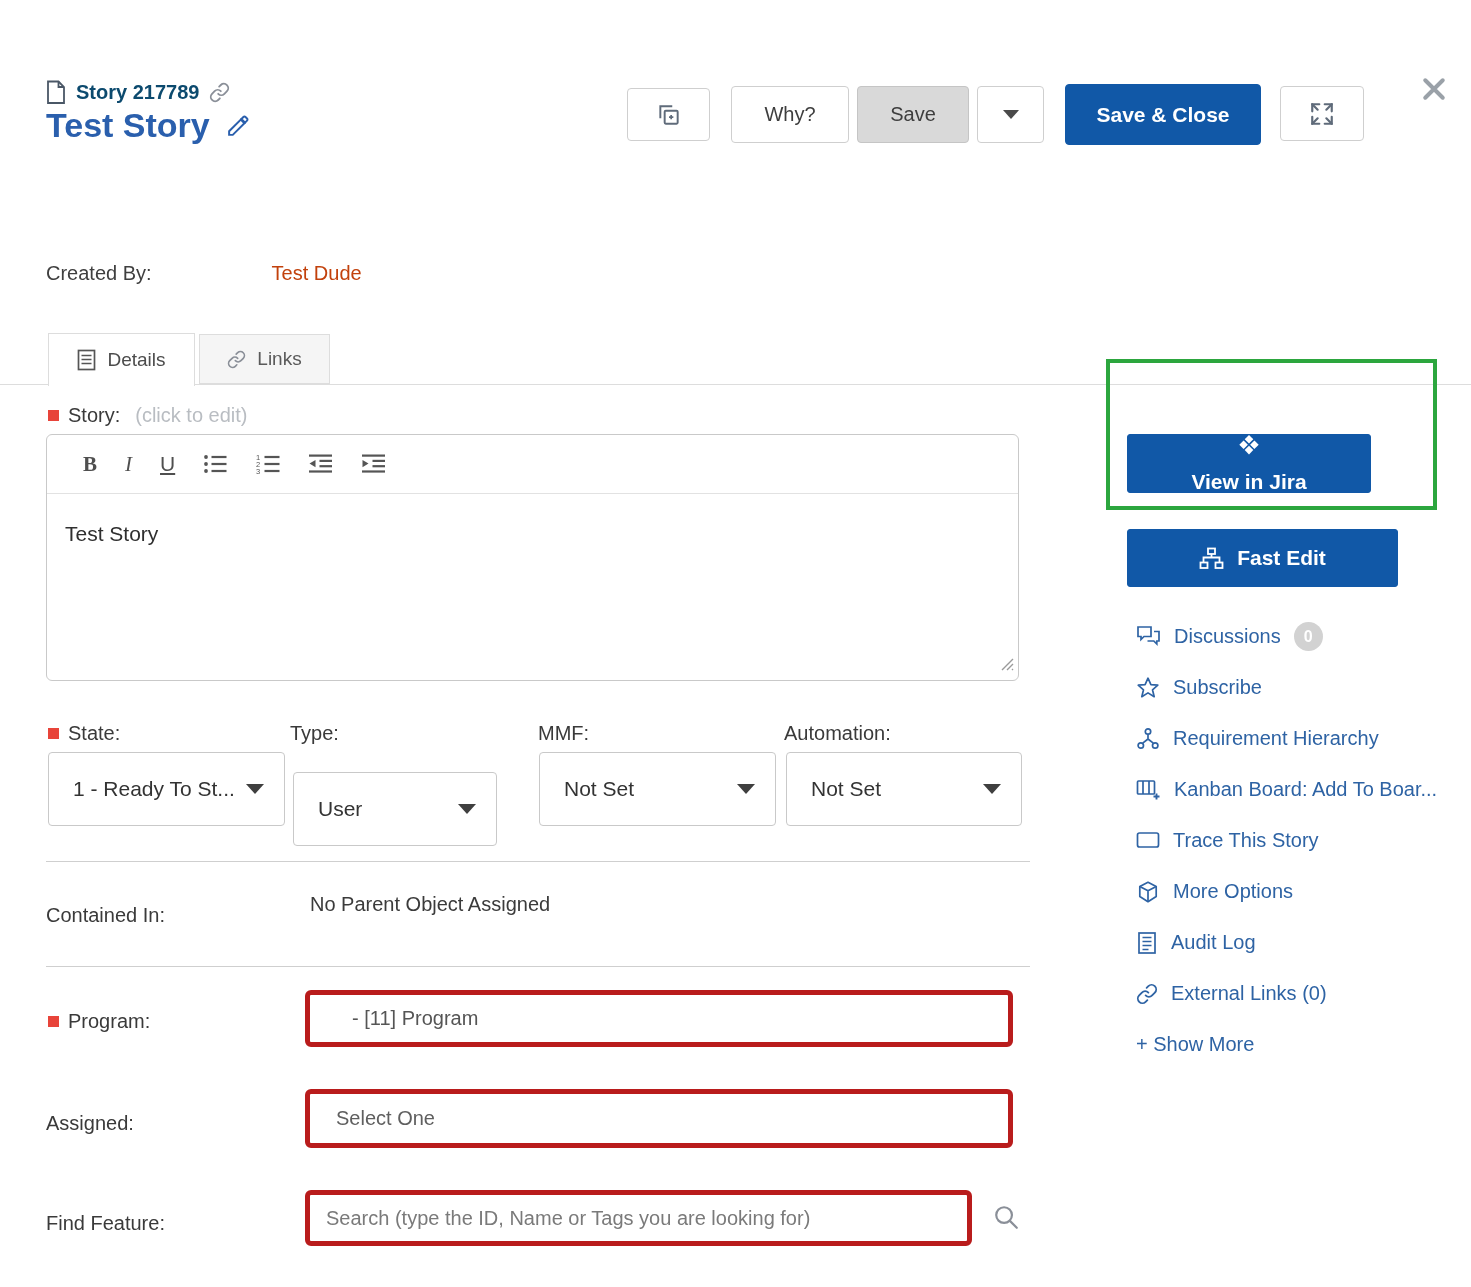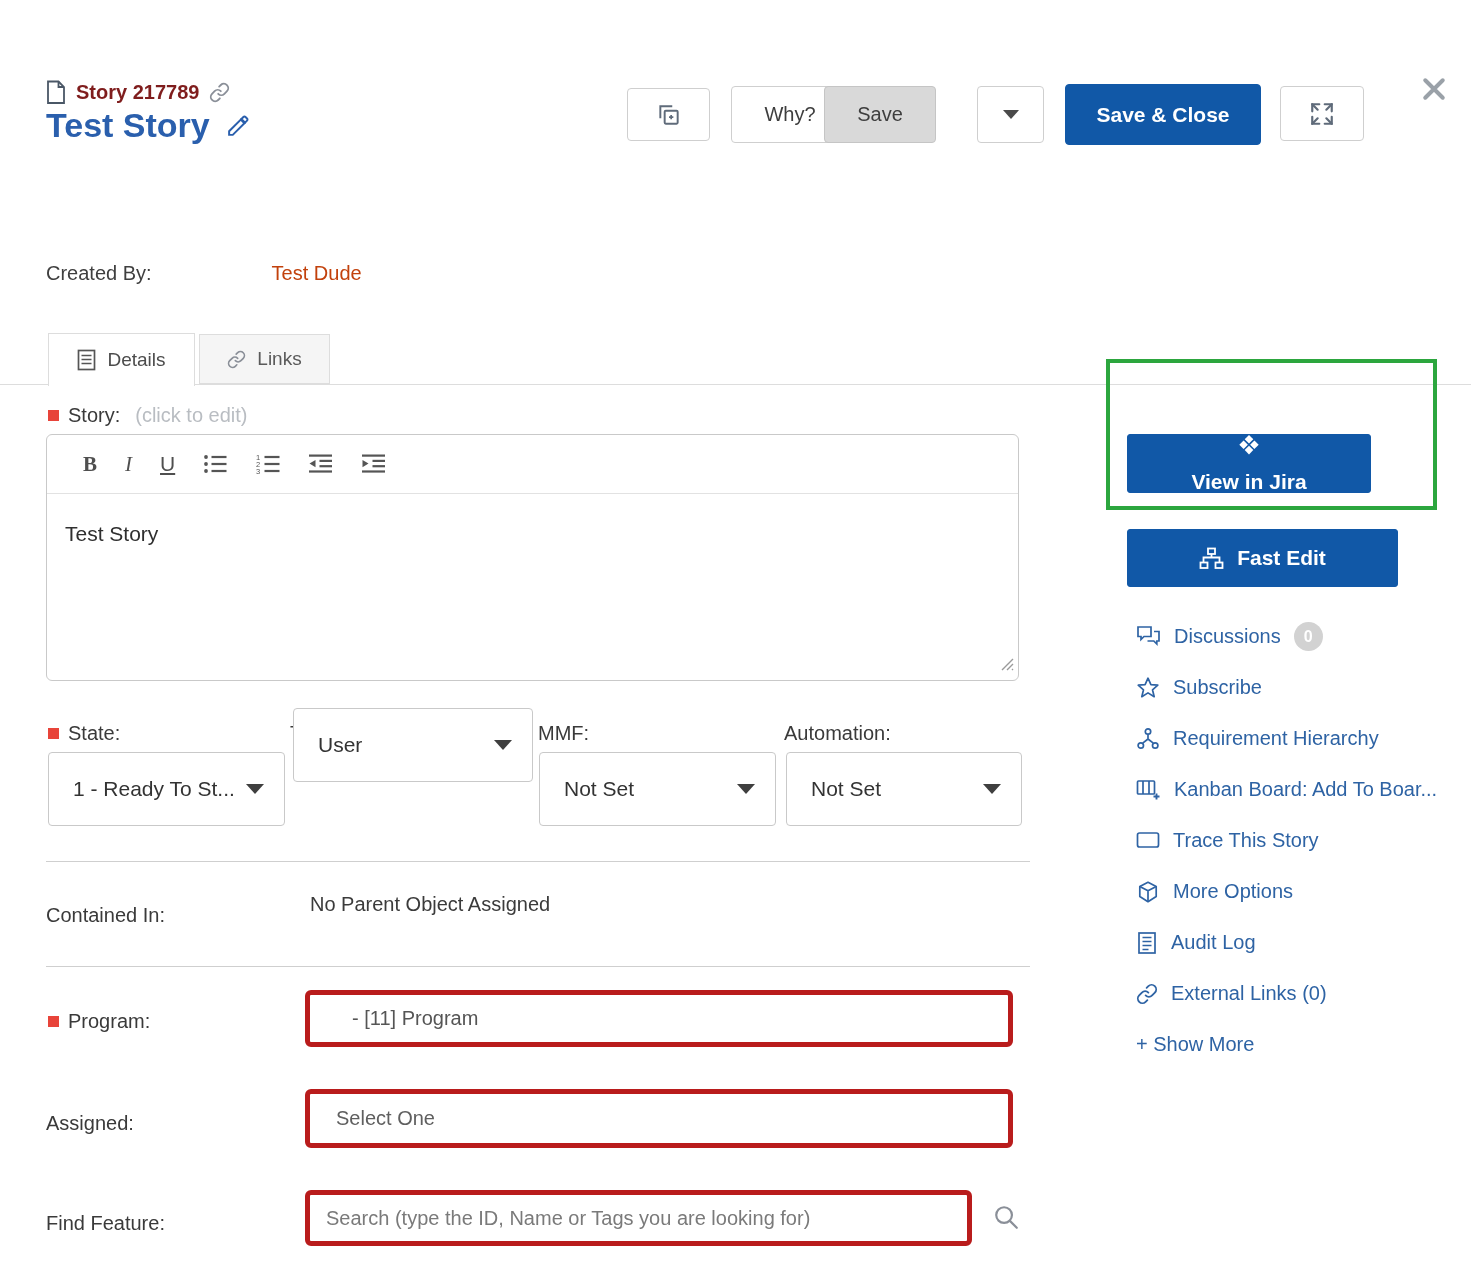--- a/index.html
+++ b/index.html
@@ -3,21 +3,21 @@
 <meta charset="utf-8">
 <style>
   * { margin:0; padding:0; box-sizing:border-box; }
   html,body { background:#fff; }
   body { font-family:"Liberation Sans","DejaVu Sans",sans-serif; color:#3d3d3d; }
   .page { position:relative; width:1471px; height:1287px; background:#fff; overflow:hidden; }
   .abs { position:absolute; }
 
   
   .story-id-row { left:46px; top:80px; display:flex; align-items:center; gap:10px; }
-  .story-id-text { font-size:20px; font-weight:700; color:#7f1d1d; }
+  .story-id-text { font-size:20px; font-weight:700; color:#0c4a6e; }
   .page-title-row { left:46px; top:106px; display:flex; align-items:center; gap:16px; }
   .page-title { font-size:34px; font-weight:700; color:#2a5fad; }
 
   .hbtn { position:absolute; display:flex; align-items:center; justify-content:center;
           background:#fff; border:1px solid #cfcfcf; border-radius:4px; font-size:20px;
           color:#3e3e3e; cursor:pointer; }
   .hbtn.gray { background:#d9d9d9; border-color:#c5c5c5; }
   .hbtn.primary { background:#1158a7; border-color:#1158a7; color:#fff; font-weight:700; }
   .caret-down { width:0; height:0; border-left:8px solid transparent; border-right:8px solid transparent;
                 border-top:9px solid #4a4a4a; }
@@ -122,21 +122,21 @@
   <div class="hbtn" style="left:627px; top:88px; width:83px; height:53px;">
     <svg width="26" height="26" viewBox="0 0 24 24" fill="none" stroke="#5f6b7a" stroke-width="1.8">
       <path d="M15 4H4v11"></path>
         <rect x="8" y="8" width="12" height="12" rx="1"></rect>
       <path d="M14 12v4M12 14h4" stroke-width="1.6"></path>
     </svg>
   </div>
   <div class="hbtn" style="left:731px; top:86px; width:118px; height:57px;">
     <span>Why?</span>
   </div>
-  <div class="hbtn gray" style="left:824px; top:86px; width:112px; height:57px;">
+  <div class="hbtn gray" style="left:857px; top:86px; width:112px; height:57px;">
     <span>Save</span>
   </div>
   <div class="hbtn" style="left:977px; top:86px; width:67px; height:57px;">
     <span class="caret-down"></span>
   </div>
   <div class="hbtn primary" style="left:1065px; top:84px; width:196px; height:61px; font-size:21px;">
     <span>Save &amp; Close</span>
   </div>
   <div class="hbtn" style="left:1280px; top:86px; width:84px; height:55px;">
     <svg width="26" height="26" viewBox="0 0 24 24" fill="none" stroke="#5f6b7a" stroke-width="2" stroke-linecap="round">
@@ -241,21 +241,21 @@
     <span class="flabel">MMF:</span>
   </div>
   <div class="field-label-row" style="left:784px; top:722px;">
     <span class="flabel">Automation:</span>
   </div>
 
   <div class="select-box" style="left:48px; top:752px; width:237px;">
     <span>1 - Ready To St...</span>
     <span class="sel-caret"></span>
   </div>
-  <div class="select-box" style="left:293px; top:708px; width:240px;gap:12px;">
+  <div class="select-box" style="left:293px; top:772px; width:204px;gap:12px;">
     <span>User</span>
     <span class="sel-caret"></span>
   </div>
   <div class="select-box" style="left:539px; top:752px; width:237px;">
     <span>Not Set</span>
     <span class="sel-caret"></span>
   </div>
   <div class="select-box" style="left:786px; top:752px; width:236px;">
     <span>Not Set</span>
     <span class="sel-caret"></span>

